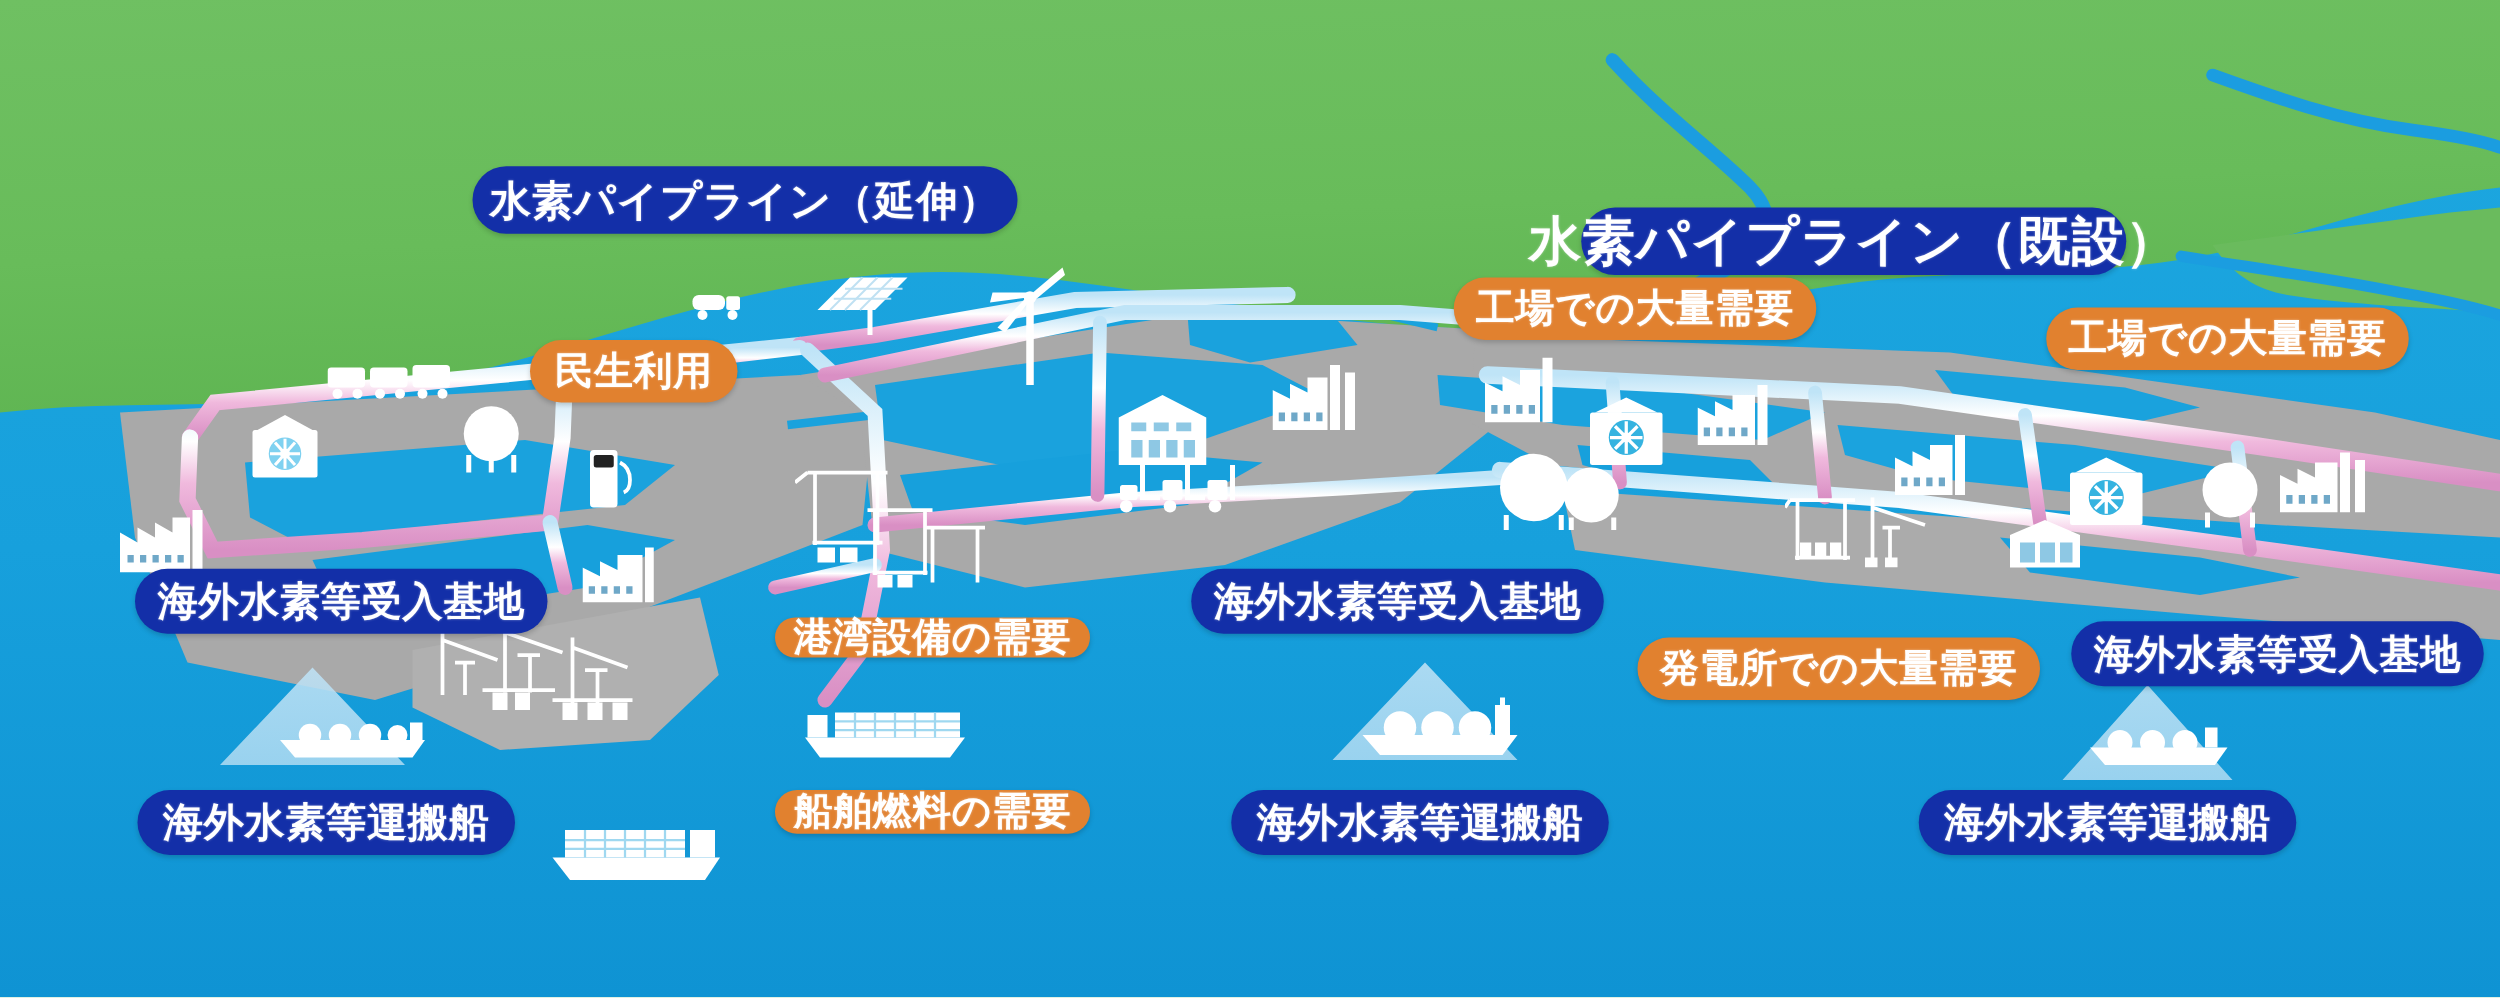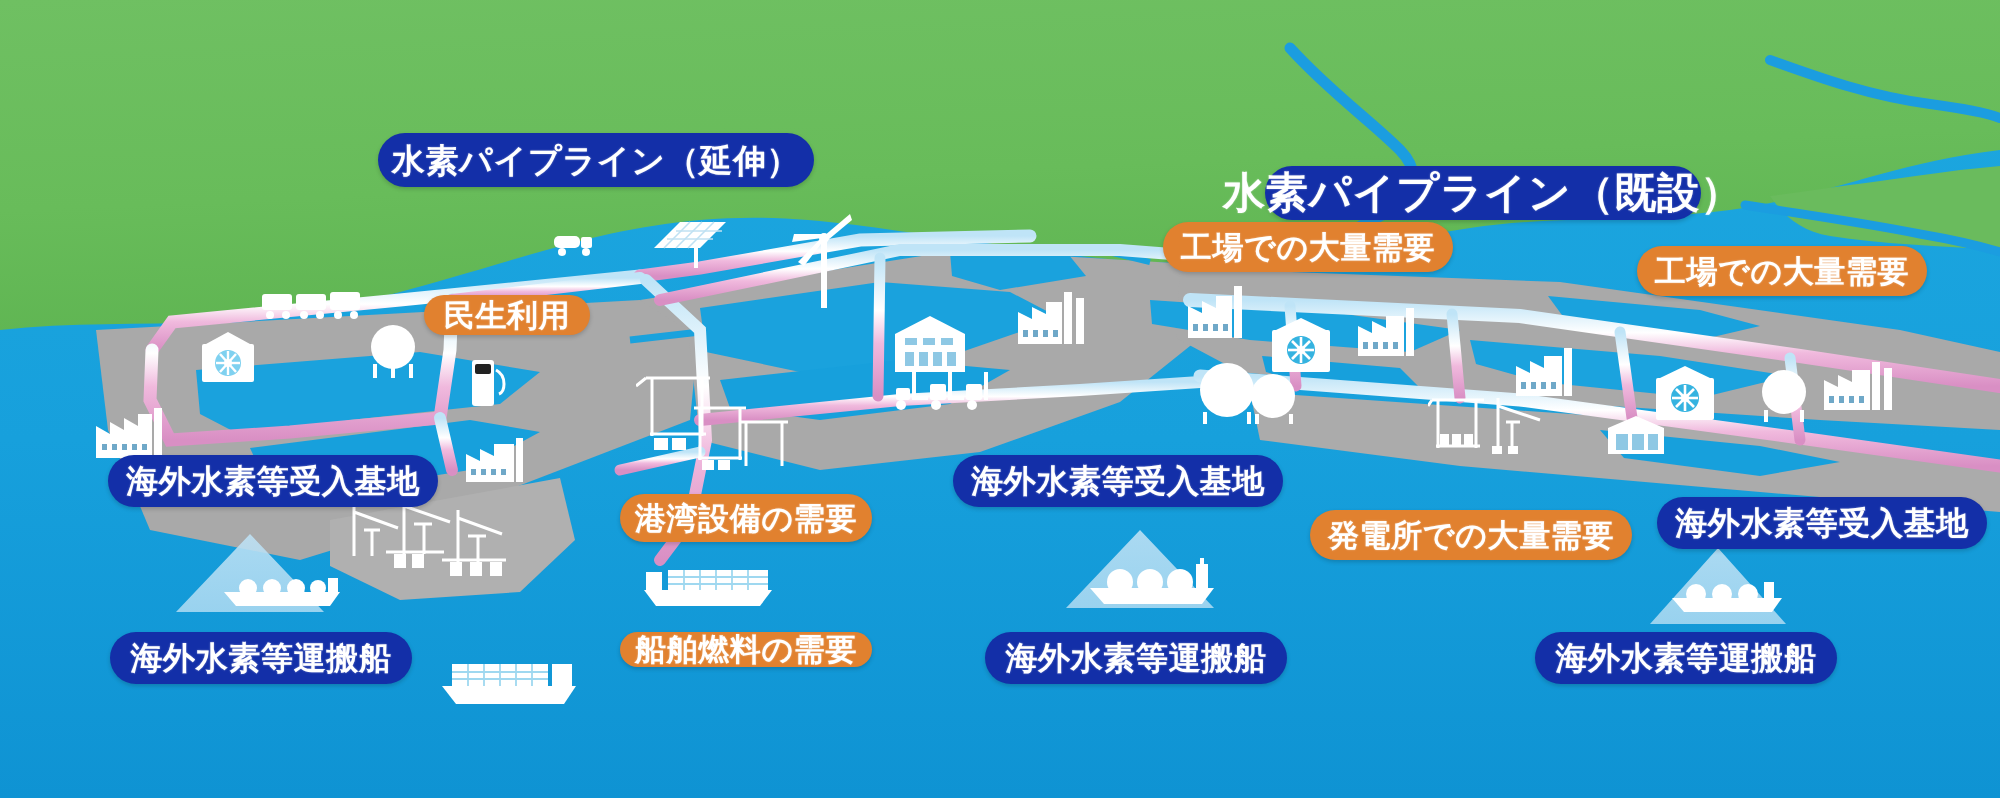--- a/index.html
+++ b/index.html
@@ -601,27 +601,27 @@
         <rect x="96" y="10" width="10" height="16"></rect>
       </g>
         </svg>
     </div>
 
   </div>
 
   <div class="layer" id="labels-layer">
       <div class="lbl shadow blue" style="left: 378px; top: 133px; width: 436px; height: 54px; font-size: 33px;">水素パイプライン（延伸）</div>
       <div class="lbl shadow blue" style="left: 1265px; top: 166px; width: 436px; height: 54px; font-size: 42px;">水素パイプライン（既設）</div>
-      <div class="lbl shadow orange" style="left: 424px; top: 295px; width: 166px; height: 40px; font-size: 31px;">民生利用</div>
+      <div class="lbl shadow orange" style="left: 424px; top: 272px; width: 166px; height: 50px; font-size: 31px;">民生利用</div>
       <div class="lbl shadow orange" style="left: 1163px; top: 222px; width: 290px; height: 50px; font-size: 31px;">工場での大量需要</div>
       <div class="lbl shadow orange" style="left: 1637px; top: 246px; width: 290px; height: 50px; font-size: 31px;">工場での大量需要</div>
       <div class="lbl shadow blue" style="left: 108px; top: 455px; width: 330px; height: 52px; font-size: 32px;">海外水素等受入基地</div>
       <div class="lbl shadow blue" style="left: 953px; top: 455px; width: 330px; height: 52px; font-size: 32px;">海外水素等受入基地</div>
       <div class="lbl shadow blue" style="left: 1657px; top: 497px; width: 330px; height: 52px; font-size: 32px;">海外水素等受入基地</div>
-      <div class="lbl shadow orange" style="left: 620px; top: 494px; width: 252px; height: 48px; font-size: 31px;">港湾設備の需要</div>
+      <div class="lbl shadow orange" style="left: 620px; top: 494px; width: 252px; height: 32px; font-size: 31px;">港湾設備の需要</div>
       <div class="lbl shadow orange" style="left: 1310px; top: 510px; width: 322px; height: 50px; font-size: 31px;">発電所での大量需要</div>
       <div class="lbl shadow blue" style="left: 110px; top: 632px; width: 302px; height: 52px; font-size: 32px;">海外水素等運搬船</div>
       <div class="lbl shadow orange" style="left: 620px; top: 632px; width: 252px; height: 35px; font-size: 31px;">船舶燃料の需要</div>
       <div class="lbl shadow blue" style="left: 985px; top: 632px; width: 302px; height: 52px; font-size: 32px;">海外水素等運搬船</div>
       <div class="lbl shadow blue" style="left: 1535px; top: 632px; width: 302px; height: 52px; font-size: 32px;">海外水素等運搬船</div>
     </div>
 
 </div>
 
 </body></html>

